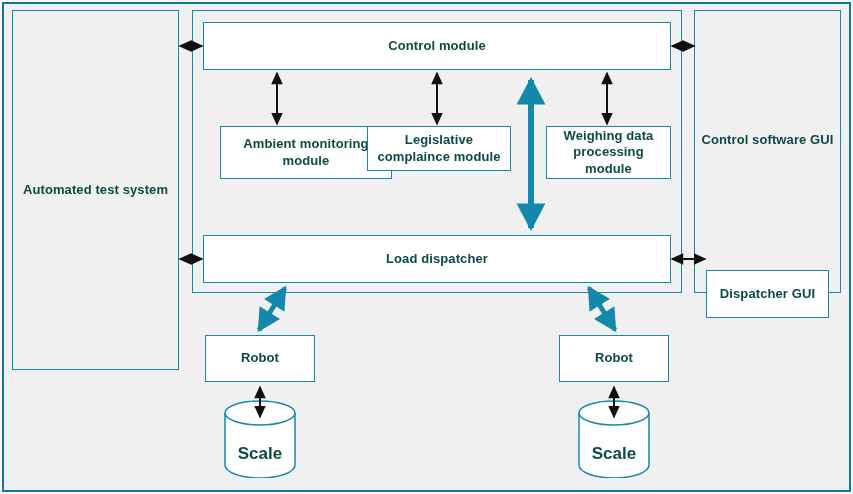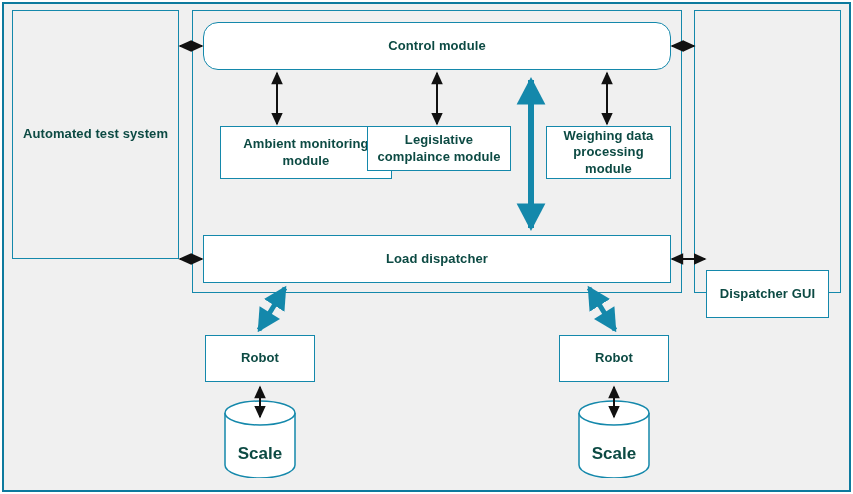--- a/index.html
+++ b/index.html
@@ -74,47 +74,50 @@
     pointer-events:none;
   }
 </style>
 </head>
 <body>
 
 <div id="stage">
 
   <div class="outer-frame"></div>
 
-  <div class="box gray" style="left:12px;top:10px;width:167px;height:249px;">
+  <div class="box gray" style="left:12px;top:10px;width:167px;height:360px;">
     <span class="lbl">Automated test system</span>
   </div>
 
   <div class="container-box" style="left:192px;top:10px;width:490px;height:283px;"></div>
 
-  <div class="box white" style="left:203px;top:22px;width:468px;height:48px;border-radius:15px;">
+  <div class="box white" style="left:203px;top:22px;width:468px;height:48px;">
     <span class="lbl">Control module</span>
   </div>
 
   <div class="box white" style="left:220px;top:126px;width:172px;height:53px;">
     <span class="lbl">Ambient monitoring module</span>
   </div>
 
   <div class="box white" style="left:367px;top:126px;width:144px;height:45px;">
     <span class="lbl">Legislative complaince module</span>
   </div>
 
   <div class="box white" style="left:546px;top:126px;width:125px;height:53px;">
     <span class="lbl">Weighing data processing module</span>
   </div>
 
   <div class="box white" style="left:203px;top:235px;width:468px;height:48px;">
     <span class="lbl">Load dispatcher</span>
   </div>
 
   <div class="container-box" style="left:694px;top:10px;width:147px;height:283px;"></div>
+  <div class="box" style="left:694px;top:10px;width:147px;height:283px;border:none;background:transparent;align-items:flex-start;padding-top:122px;">
+    <span class="lbl">Control software GUI</span>
+  </div>
 
   <div class="box white" style="left:706px;top:235px;width:123px;height:48px;margin-top:35px;">
     <span class="lbl">Dispatcher GUI</span>
   </div>
 
   <div class="box white" style="left:205px;top:335px;width:110px;height:47px;">
     <span class="lbl">Robot</span>
   </div>
 
   <div class="box white" style="left:559px;top:335px;width:110px;height:47px;">

